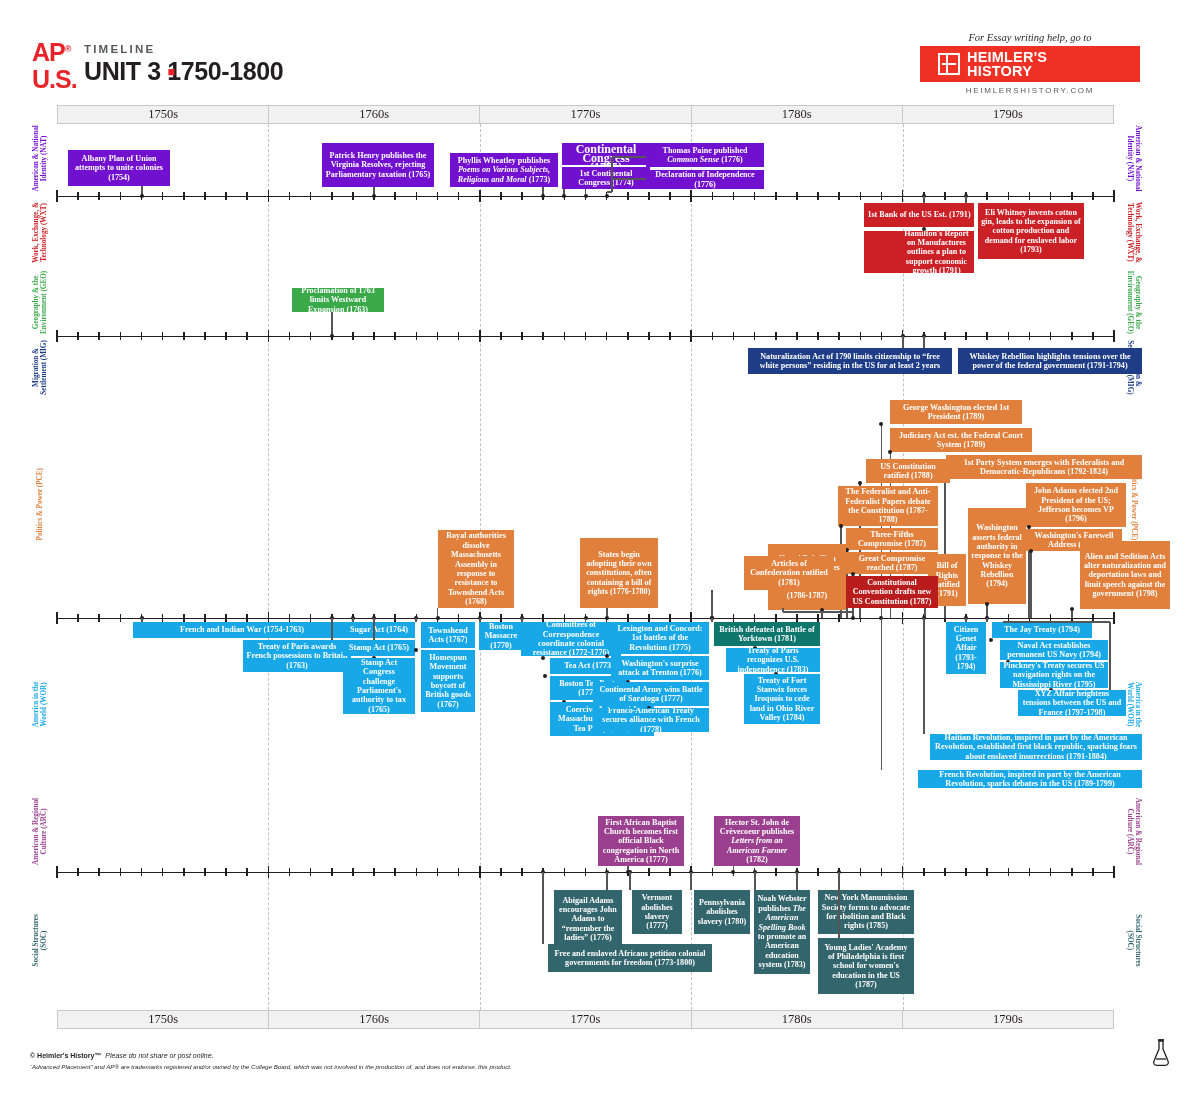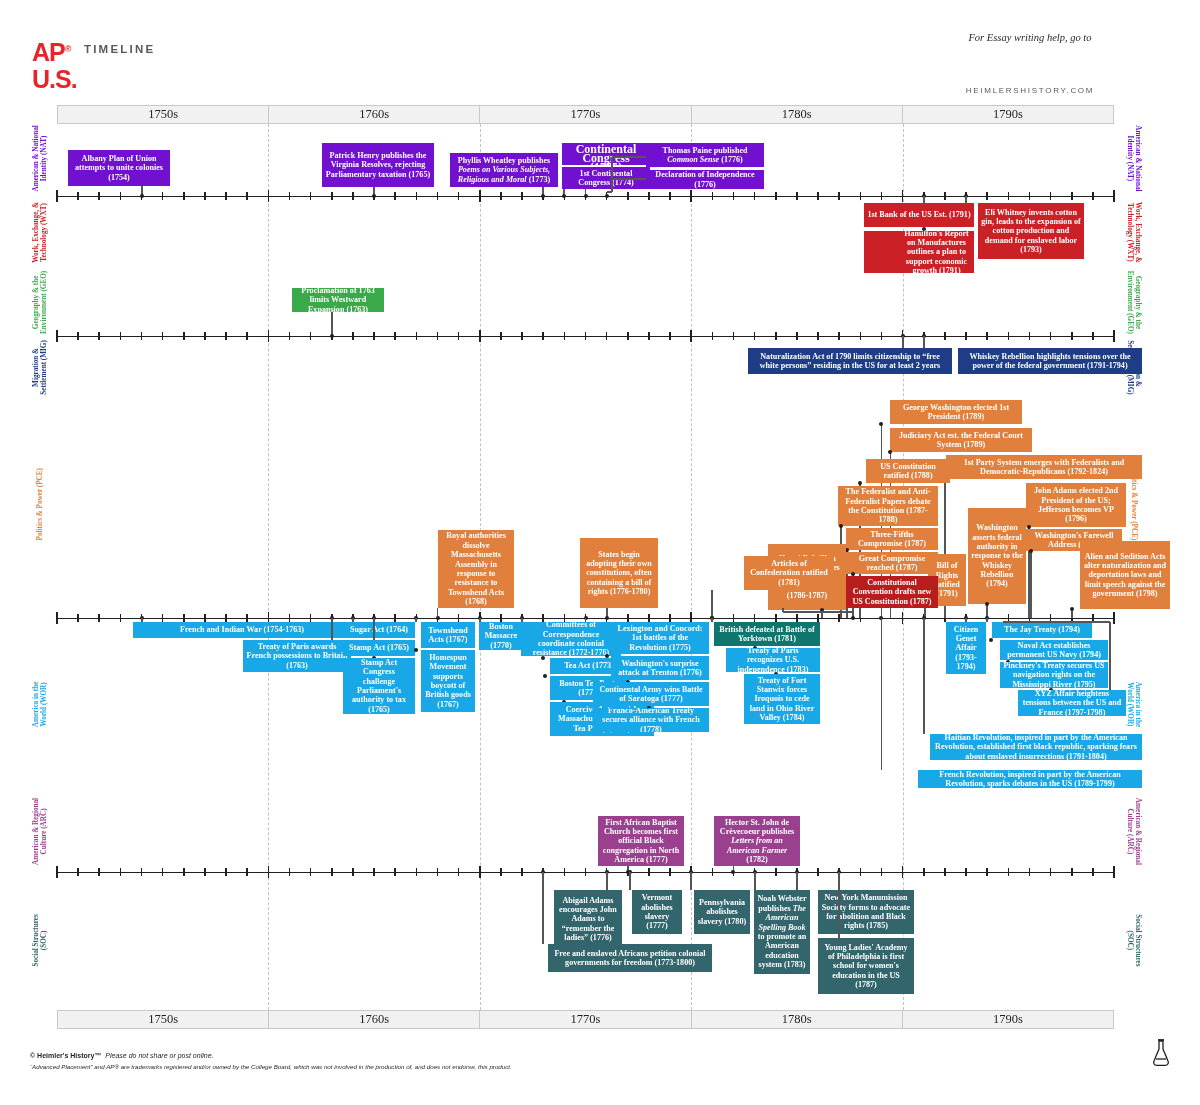--- a/index.html
+++ b/index.html
@@ -67,22 +67,34 @@
 </style>
 </head>
 <body>
 
 <div id="header">
   <div id="ap-logo">
     <div class="ap-line" id="ap-ap"><span>AP</span><span id="ap-reg">®</span></div>
     <div class="ap-line" id="ap-us">U.S.</div>
   </div>
   <div id="timeline-word">TIMELINE</div>
+  <div id="unit-title">
+    <span>UNIT 3</span>
+    <span class="dot">▪</span>
+    <span>1750-1800</span>
+  </div>
 
   <div id="essay-help">For Essay writing help, go to</div>
+  <div id="hh-logo">
+    <div id="hh-mark"></div>
+    <div id="hh-text">
+      <div>HEIMLER'S</div>
+      <div>HISTORY</div>
+    </div>
+  </div>
   <div id="hh-url">HEIMLERSHISTORY.COM</div>
 </div>
 
 <div class="decade-bar" id="decade-top" style="top:105px;">
     <div class="decade-cell">1750s</div>
     <div class="decade-cell">1760s</div>
     <div class="decade-cell">1770s</div>
     <div class="decade-cell">1780s</div>
     <div class="decade-cell">1790s</div>
   </div>

